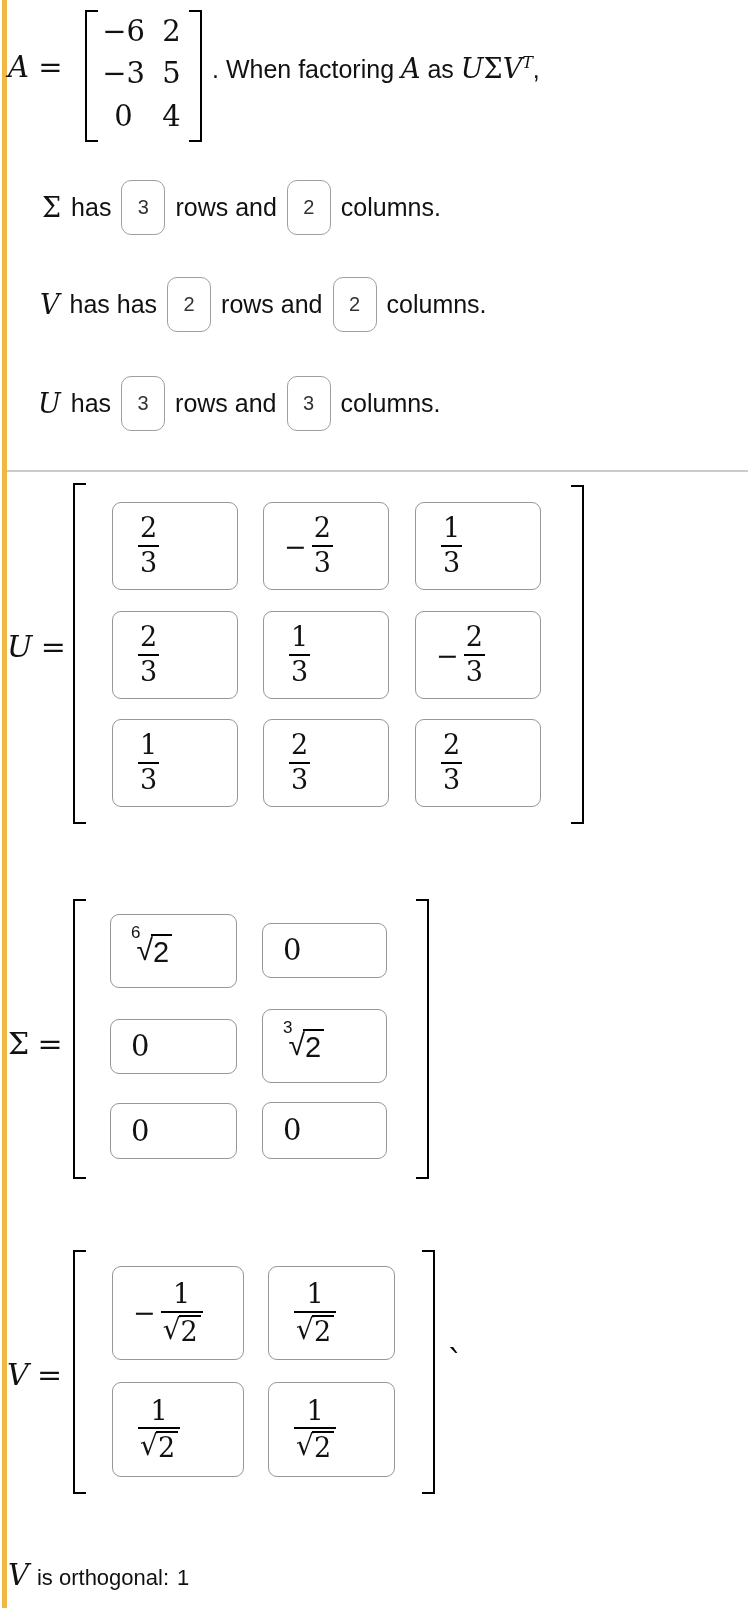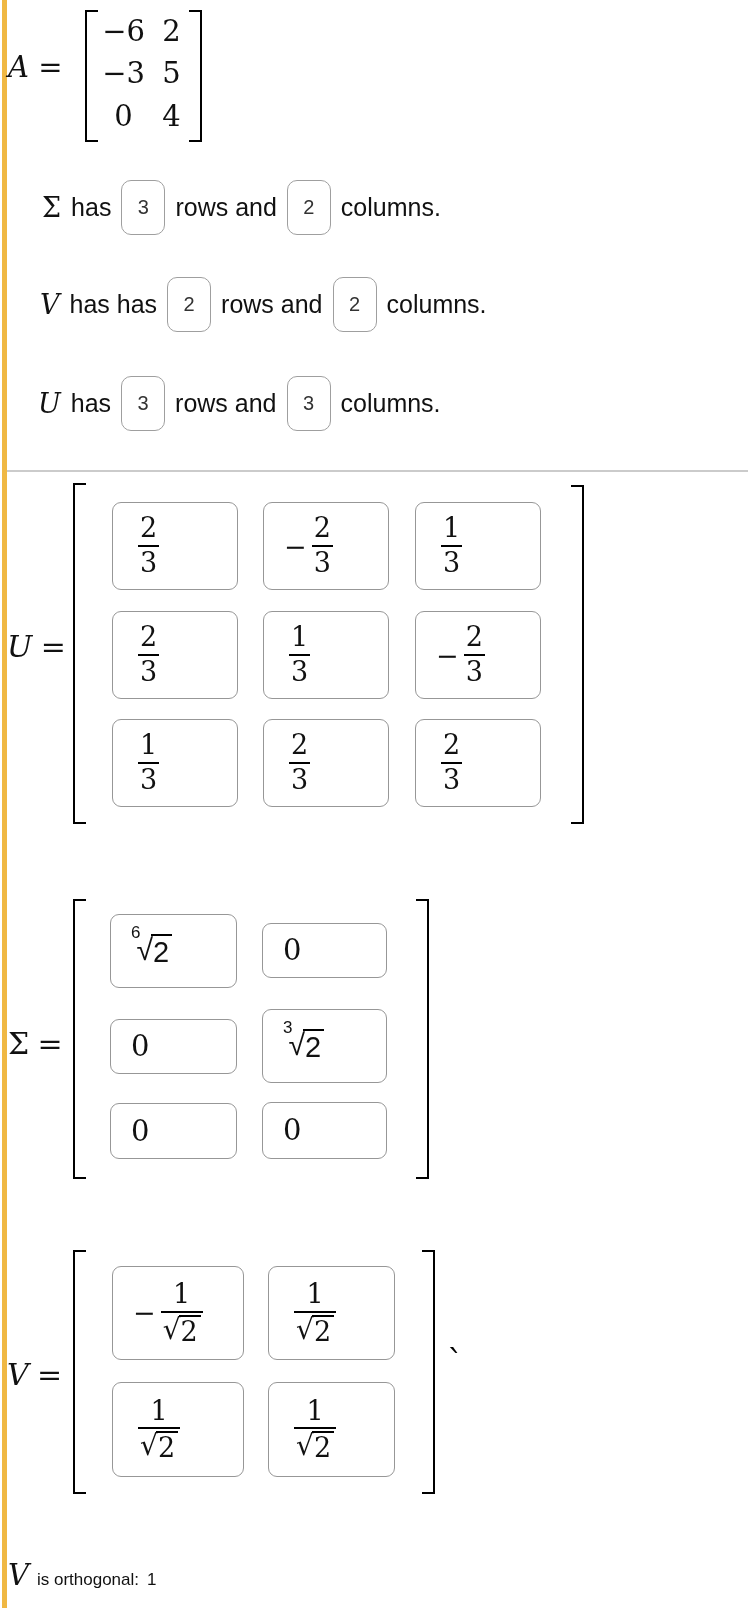--- a/index.html
+++ b/index.html
@@ -68,21 +68,21 @@
 
   .mat-label { position:absolute; font-size:30px; line-height:1.15; white-space:nowrap; }
   .mat-label .lv { font-family:"DejaVu Serif", serif; font-style:italic; }
   .mat-label .lv.upright { font-style:normal; }
   .mat-label .eqs { font-family:"DejaVu Serif", serif; }
 
   .tick-mark { position:absolute; font-family:"DejaVu Serif", serif; font-size:34px; color:#000; }
 
   .footer-line { position:absolute; display:flex; align-items:baseline; gap:8px; white-space:nowrap; }
   .footer-line .fv { font-family:"DejaVu Serif", serif; font-style:italic; font-size:29px; }
-  .footer-line .ft { font-size:17px; }
+  .footer-line .ft { font-size:22px; }
 </style>
 </head>
 <body>
 
 <div id="page">
   <div class="accent-bar"></div>
 
   <div class="abs eq-label ital" style="left:8px; top:52px;">
     <span>A</span>
     <span class="serif" style="font-style:normal;">=</span>
@@ -100,20 +100,23 @@
         <span class="c1">5</span>
       </div>
       <div class="amatrix-row">
         <span class="c0">0</span>
         <span class="c1">4</span>
       </div>
     </div>
     <div class="br br-r" style="left:189px; top:10px; width:11px; height:128px;"></div>
   </div>
 
+  <div class="abs intro-text" style="left:212px; top:53px;">
+    <span>. When factoring </span><span class="ital m">A</span><span> as </span><span class="ital m">U</span><span class="serif m">Σ</span><span class="ital m">V</span><span class="sup-t">T</span><span>,</span>
+  </div>
 
   <div class="qline" style="left:42px; top:178px;">
     <span class="qmath">Σ</span>
     <span class="qtext">has</span>
     <span class="qbox">3</span>
     <span class="qtext">rows and</span>
     <span class="qbox">2</span>
     <span class="qtext">columns.</span>
   </div>
 

